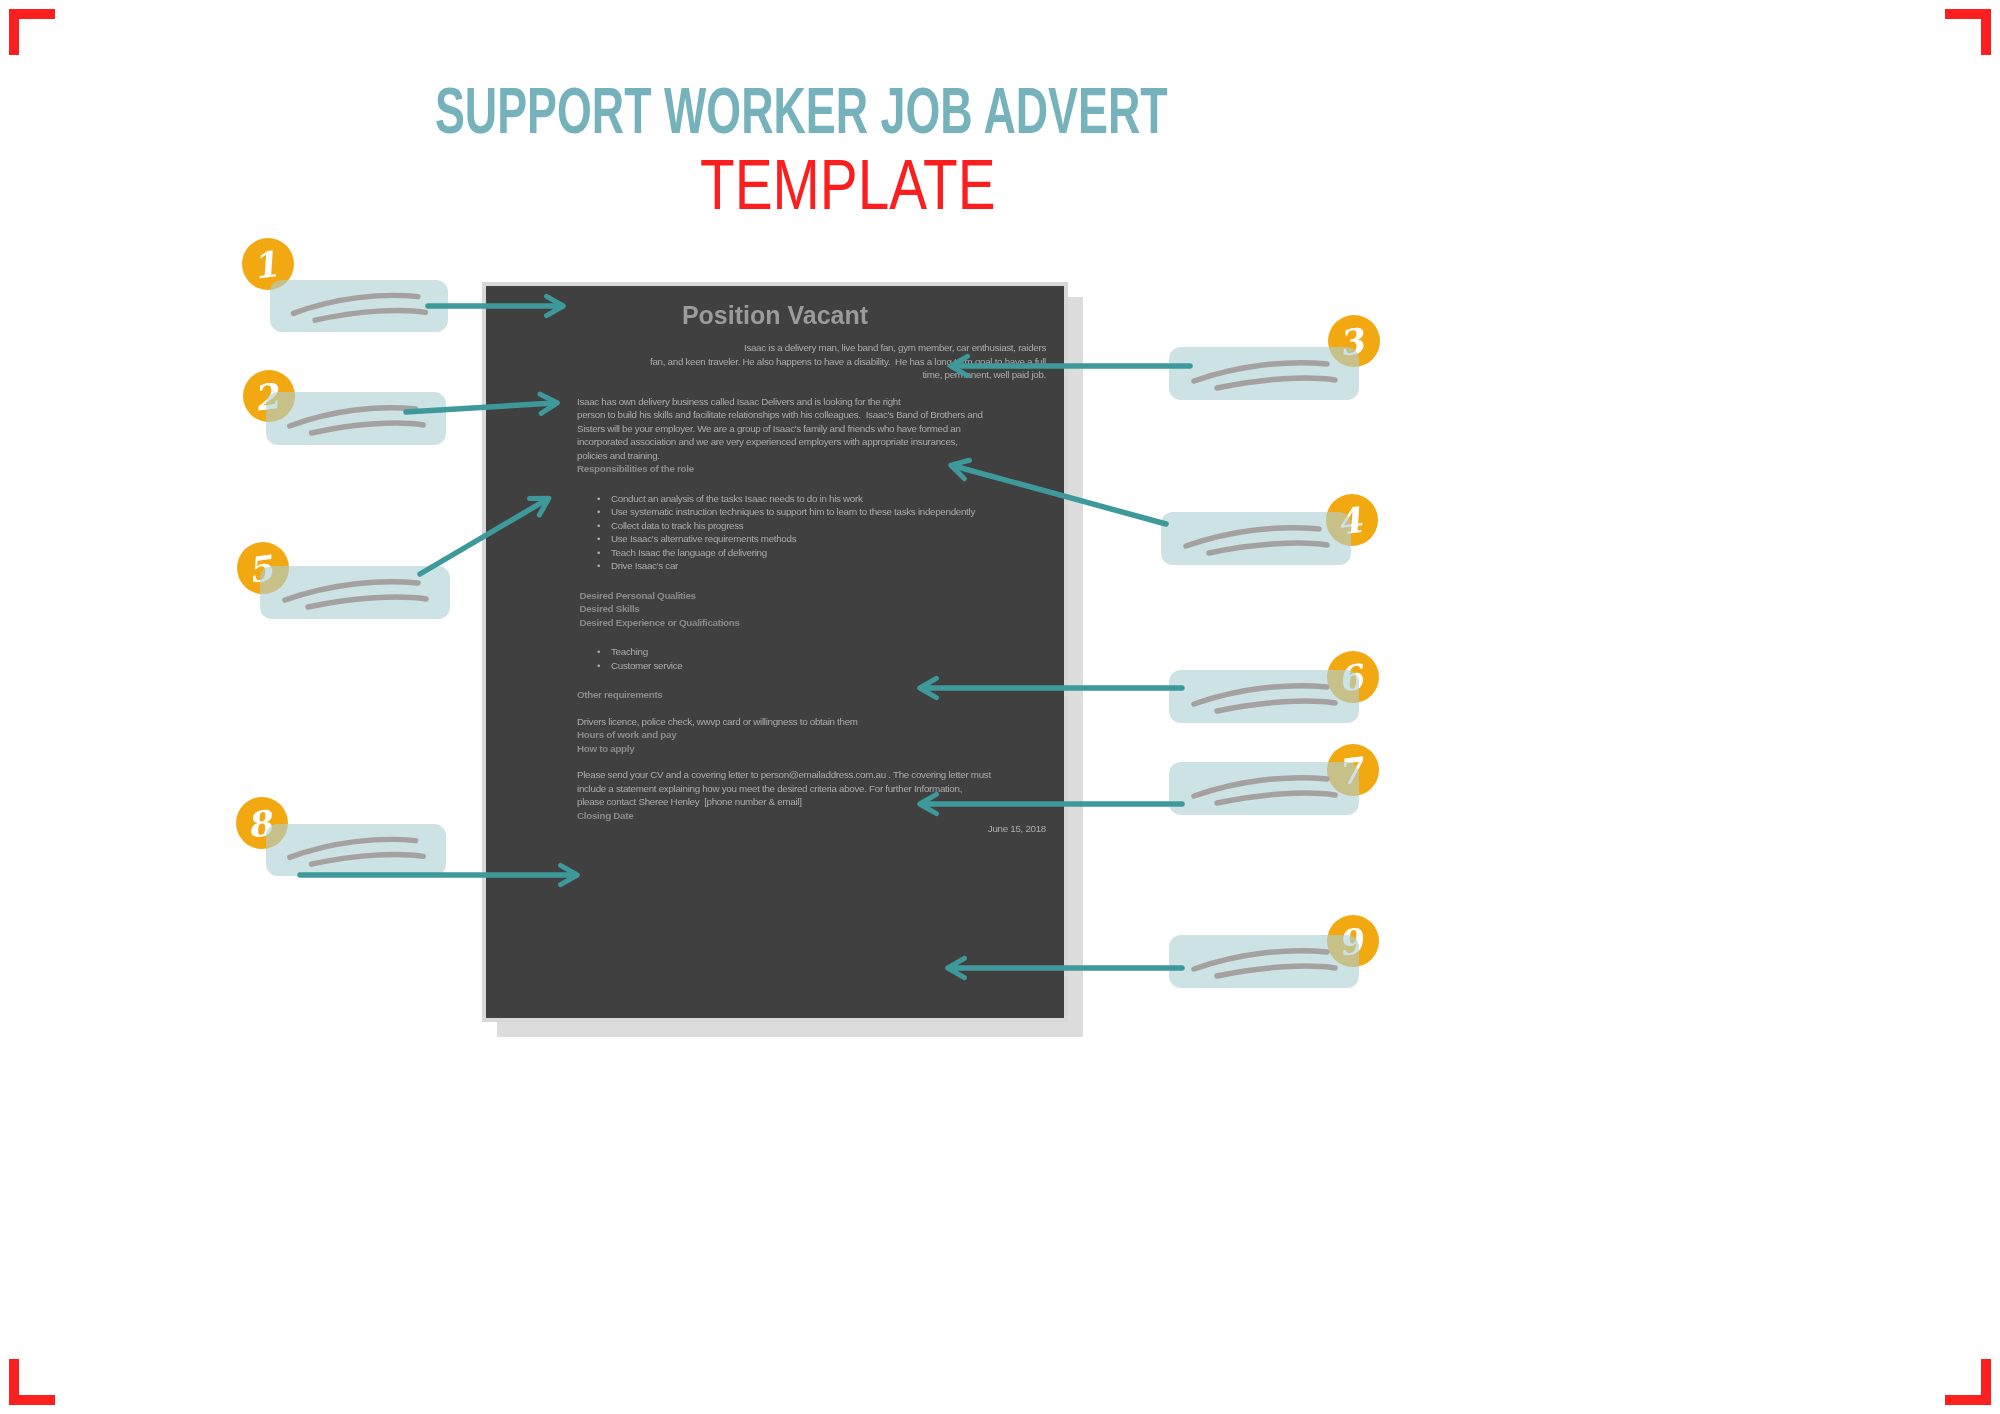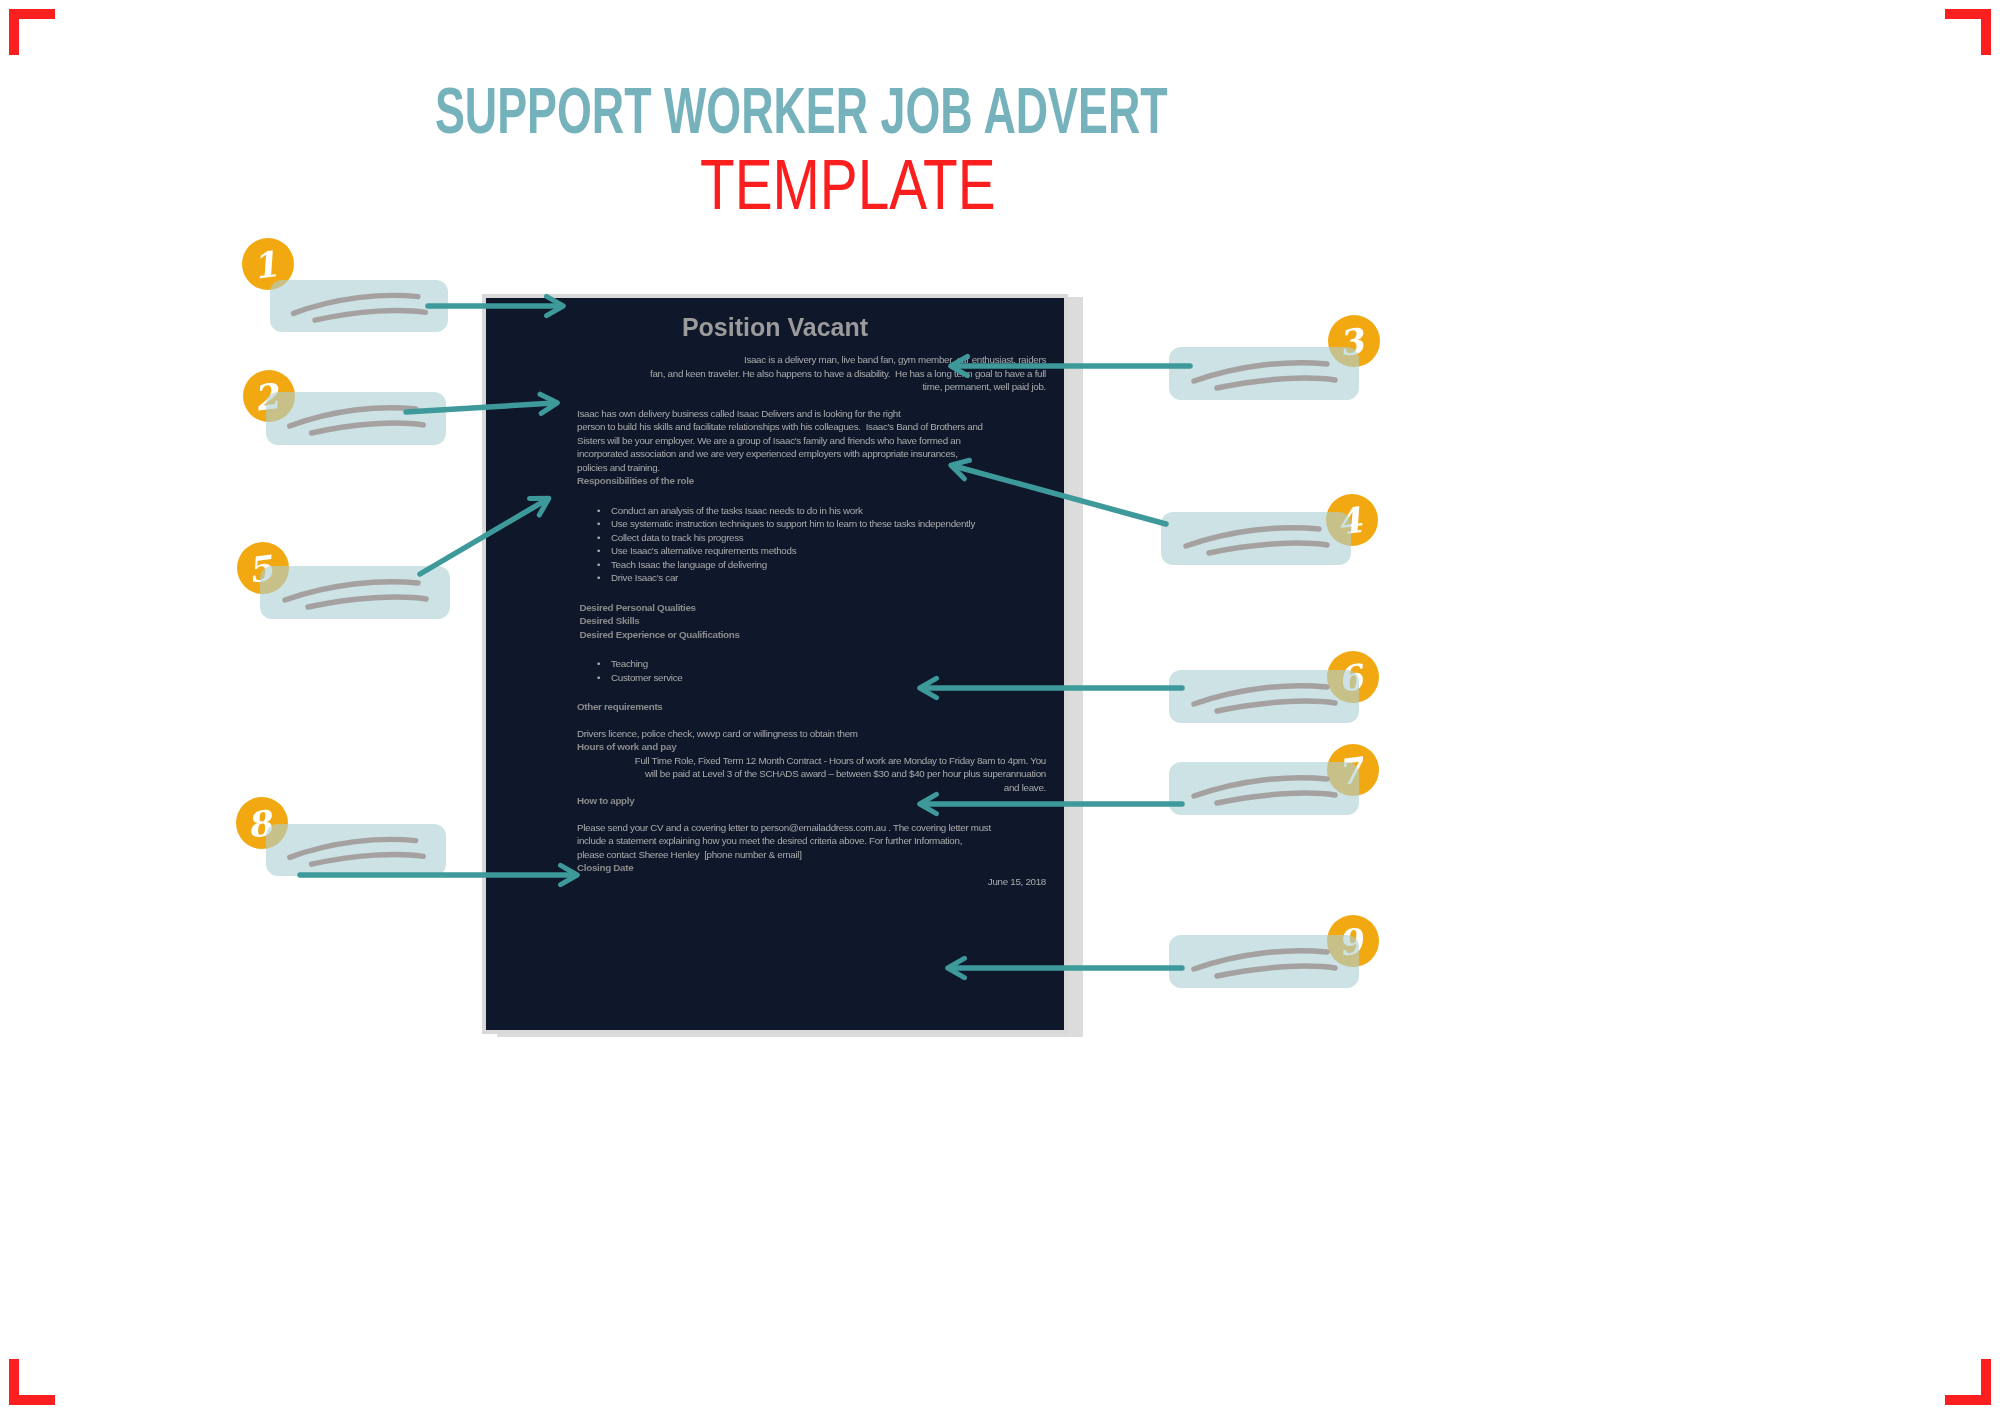--- a/index.html
+++ b/index.html
@@ -11,21 +11,21 @@
   .title-wrap{position:absolute;left:1px;top:0;width:1600px;text-align:center;z-index:1;}
   .title-main{position:absolute;left:0;top:66px;width:100%;line-height:90px;
     font-size:64px;font-weight:bold;color:#76B2BC;white-space:nowrap;}
   .title-main>span{display:inline-block;transform:scaleX(0.70);transform-origin:center;}
   .title-sub{position:absolute;left:0;top:148px;width:100%;line-height:74px;
     font-size:71px;font-weight:normal;color:#FA1E1E;white-space:nowrap;padding-left:47px;}
   .title-sub>span{display:inline-block;transform:scaleX(0.80);transform-origin:center;}
 
   
   .page-shadow{position:absolute;left:497px;top:297px;width:586px;height:740px;background:#DCDCDC;z-index:1;}
-  .page{position:absolute;left:482px;top:294px;width:586px;height:740px;background:#0f172a;
+  .page{position:absolute;left:482px;top:282px;width:586px;height:740px;background:#404040;
     border:4px solid #D8D8D8;box-sizing:border-box;z-index:2;}
   .doc{padding:15px 18px 0 91px;color:#ABABAB;font-size:9.8px;line-height:13.5px;letter-spacing:-0.3px;}
   .doc-title{margin:0 -18px 12px -91px;text-align:center;font-size:25px;line-height:28px;
     font-weight:bold;color:#9B9B9B;letter-spacing:0;}
   .sec-title{color:#8A8A8A;font-weight:bold;white-space:pre;}
   .para{white-space:pre;margin-top:13px;}
   .para.tight{margin-top:0;text-align:right;}
   .doc ul{margin:16px;padding:0;list-style:none;}
   .doc li{position:relative;padding-left:18px;white-space:pre;}
   .doc li::before{content:"\2022";position:absolute;left:4px;top:0;}
@@ -91,23 +91,20 @@
     <div class="sec-title"> Desired Experience or Qualifications</div>
     <ul>
         <li>Teaching</li>
         <li>Customer service</li>
       </ul>
 
     <div class="sec-title">Other requirements</div>
     <div class="para">Drivers licence, police check, wwvp card or willingness to obtain them</div>
 
     <div class="sec-title">Hours of work and pay</div>
-    <div class="para tight">Full Time Role, Fixed Term 12 Month Contract - Hours of work are Monday to Friday 8am to 4pm. You
-will be paid at Level 3 of the SCHADS award – between $30 and $40 per hour plus superannuation
-and leave.</div>
 
     <div class="sec-title">How to apply</div>
     <div class="para">Please send your CV and a covering letter to person@emailaddress.com.au . The covering letter must
 include a statement explaining how you meet the desired criteria above. For further Information,
 please contact Sheree Henley  [phone number &amp; email]</div>
 
     <div class="sec-title">Closing Date</div>
     <div class="para tight">June 15, 2018</div>
   </div>
 </div>

